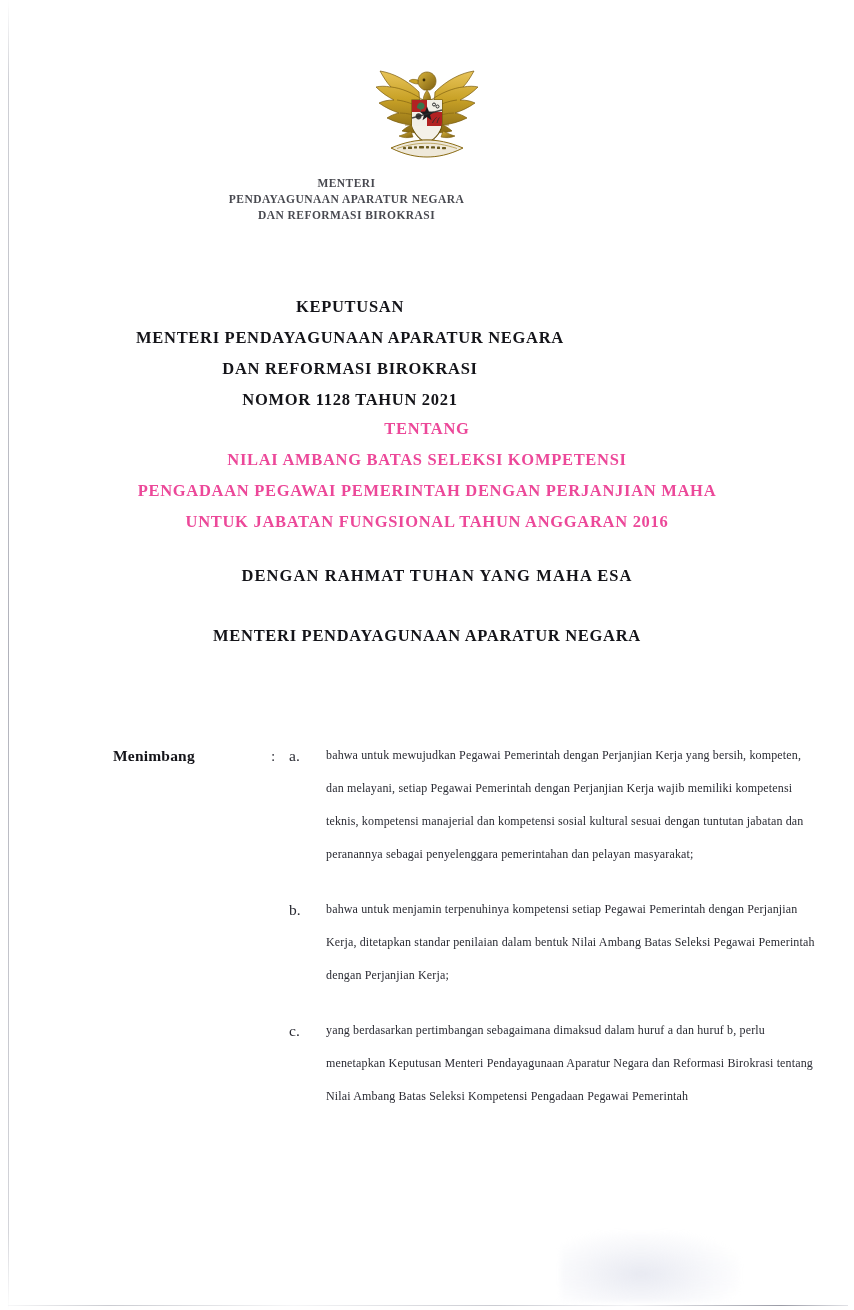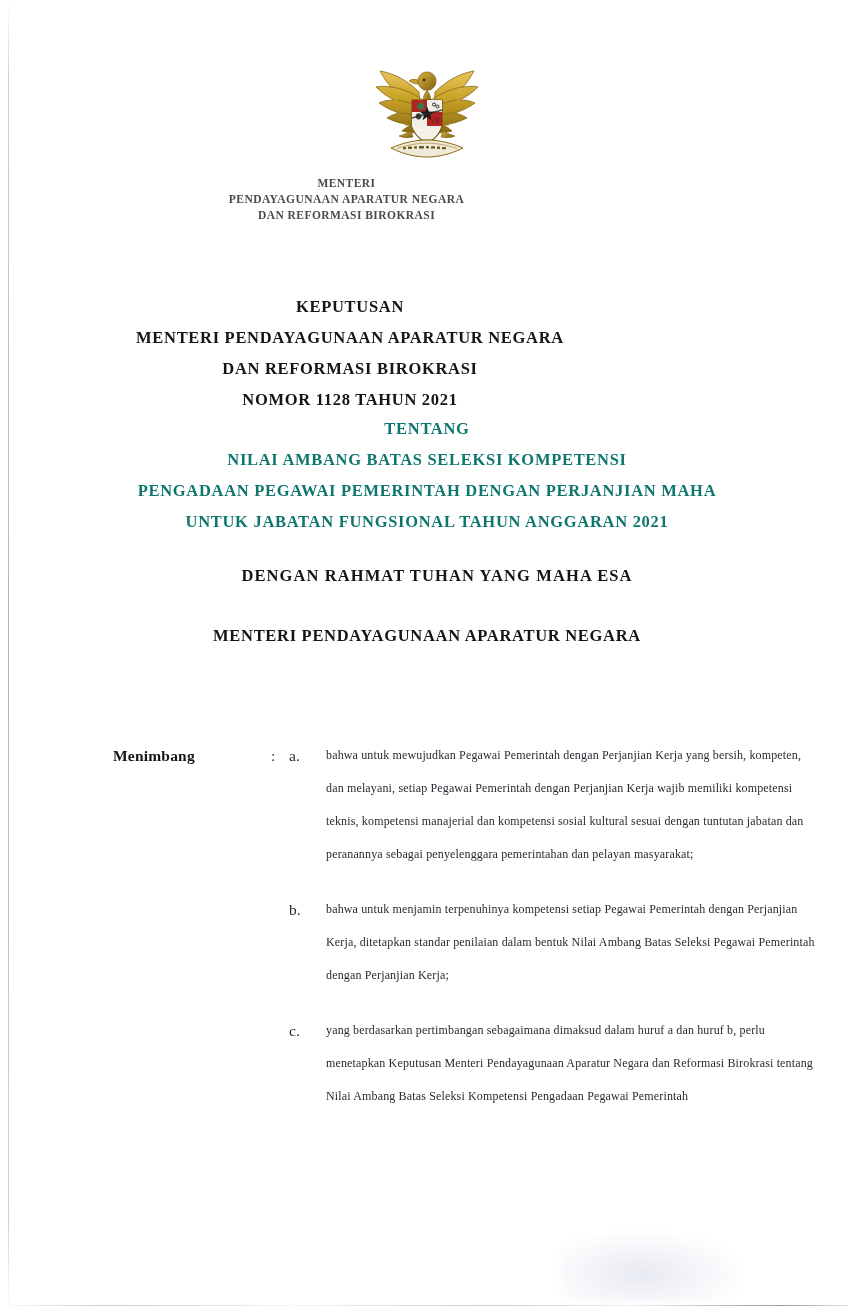--- a/index.html
+++ b/index.html
@@ -115,21 +115,21 @@
     top: 413px;
     width: 854px;
     text-align: center;
   }
   .tentangblock .t-line {
     font-family: "Liberation Serif", "DejaVu Serif", serif;
     font-weight: bold;
     font-size: 16.5px;
     line-height: 31px;
     letter-spacing: 0.7px;
-    color: #0f766e;
+    color: #ec4899;
   }
 
   .rahmatblock {
     position: absolute;
     left: 0;
     top: 560px;
     width: 854px;
     text-align: center;
   }
   .rahmatblock .t-line {
@@ -344,21 +344,21 @@
     <div class="t-line">KEPUTUSAN</div>
     <div class="t-line">MENTERI PENDAYAGUNAAN APARATUR NEGARA</div>
     <div class="t-line">DAN REFORMASI BIROKRASI</div>
     <div class="t-line">NOMOR 1128 TAHUN 2021</div>
   </div>
 
   <div class="tentangblock">
     <div class="t-line">TENTANG</div>
     <div class="t-line">NILAI AMBANG BATAS SELEKSI KOMPETENSI</div>
     <div class="t-line">PENGADAAN PEGAWAI PEMERINTAH DENGAN PERJANJIAN MAHA</div>
-    <div class="t-line">UNTUK JABATAN FUNGSIONAL TAHUN ANGGARAN 2021</div>
+    <div class="t-line">UNTUK JABATAN FUNGSIONAL TAHUN ANGGARAN 2016</div>
   </div>
 
   <div class="rahmatblock">
     <div class="t-line">DENGAN RAHMAT TUHAN YANG MAHA ESA</div>
   </div>
 
   <div class="jabatanblock">
     <div class="t-line">MENTERI PENDAYAGUNAAN APARATUR NEGARA</div>
   </div>
 

